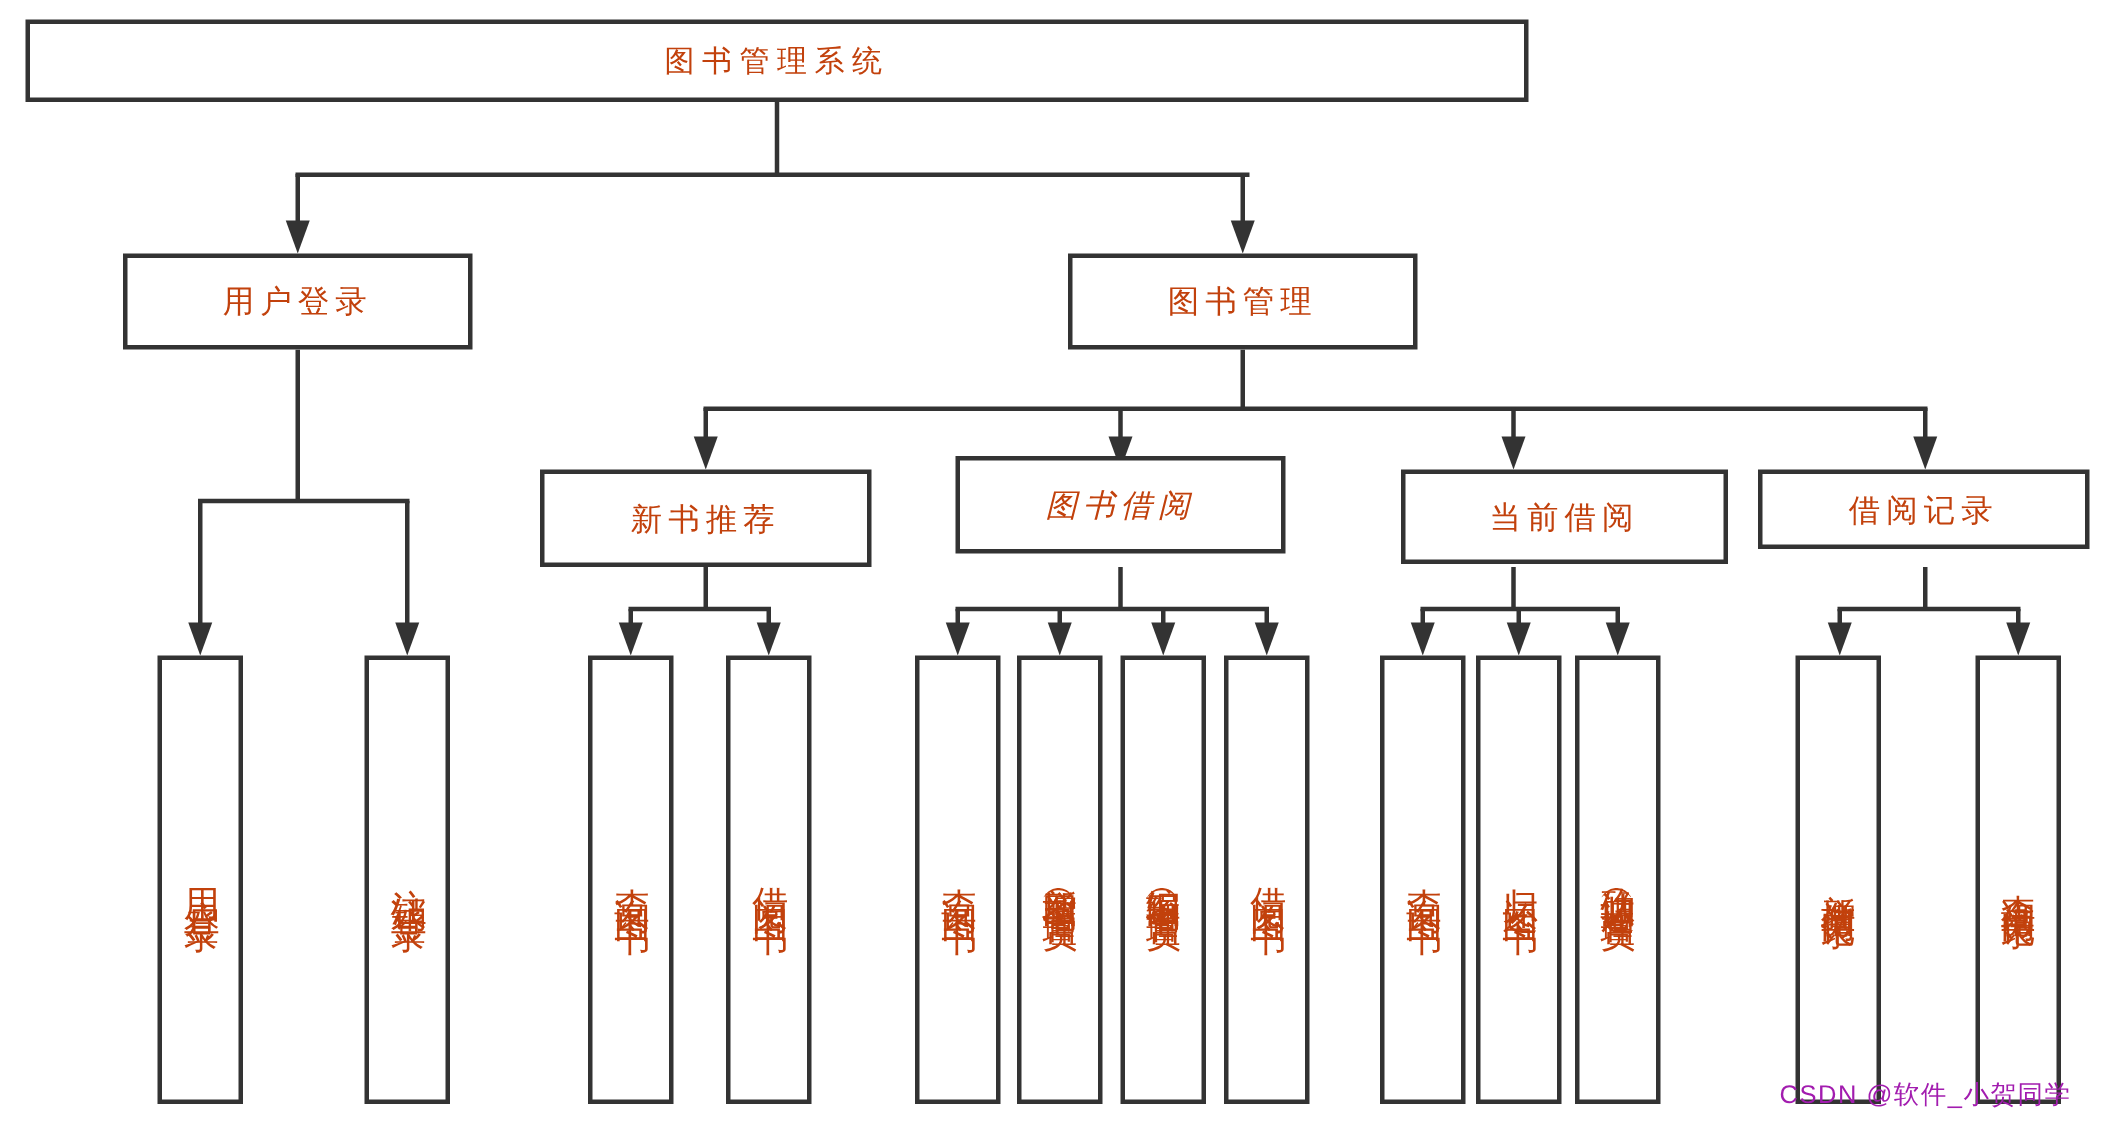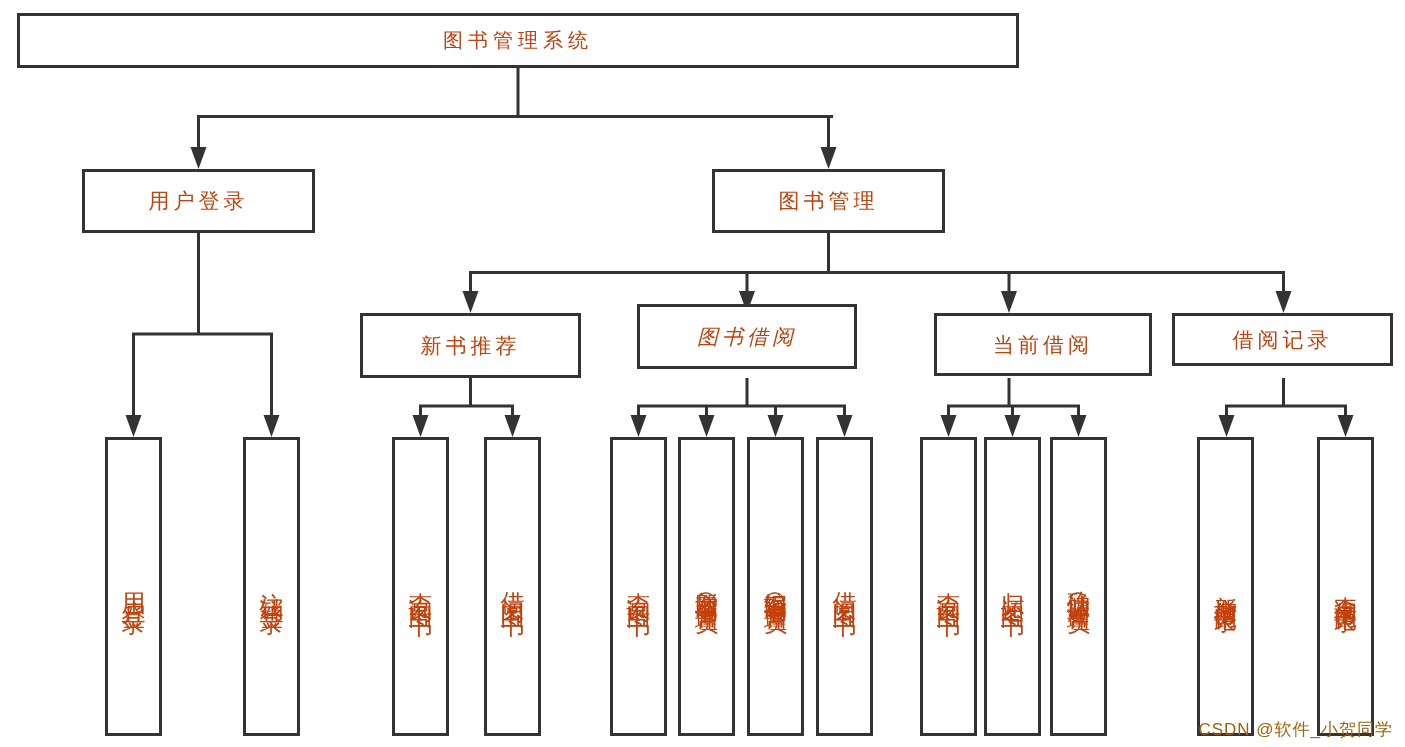--- a/index.html
+++ b/index.html
@@ -25,24 +25,24 @@
   .vnode{
     writing-mode:vertical-rl;
     text-orientation:mixed;
     font-size:24px;
     letter-spacing:7px;
     line-height:1;
   }
   .vnode.long{letter-spacing:3px;font-size:23px;}
   .watermark{
     position:absolute;
-    right:12px;bottom:6px;
+    right:24px;bottom:6px;
     font-size:17px;
     letter-spacing:1px;
-    color:#a16207;
+    color:#a21caf;
     white-space:nowrap;
   }
 </style>
 </head>
 <body>
 
 <div class="stage">
 
   <svg class="wires" width="1405" height="747" viewBox="0 0 1405 747" xmlns="http://www.w3.org/2000/svg">
     <g stroke="#333333" stroke-width="3" fill="none">

